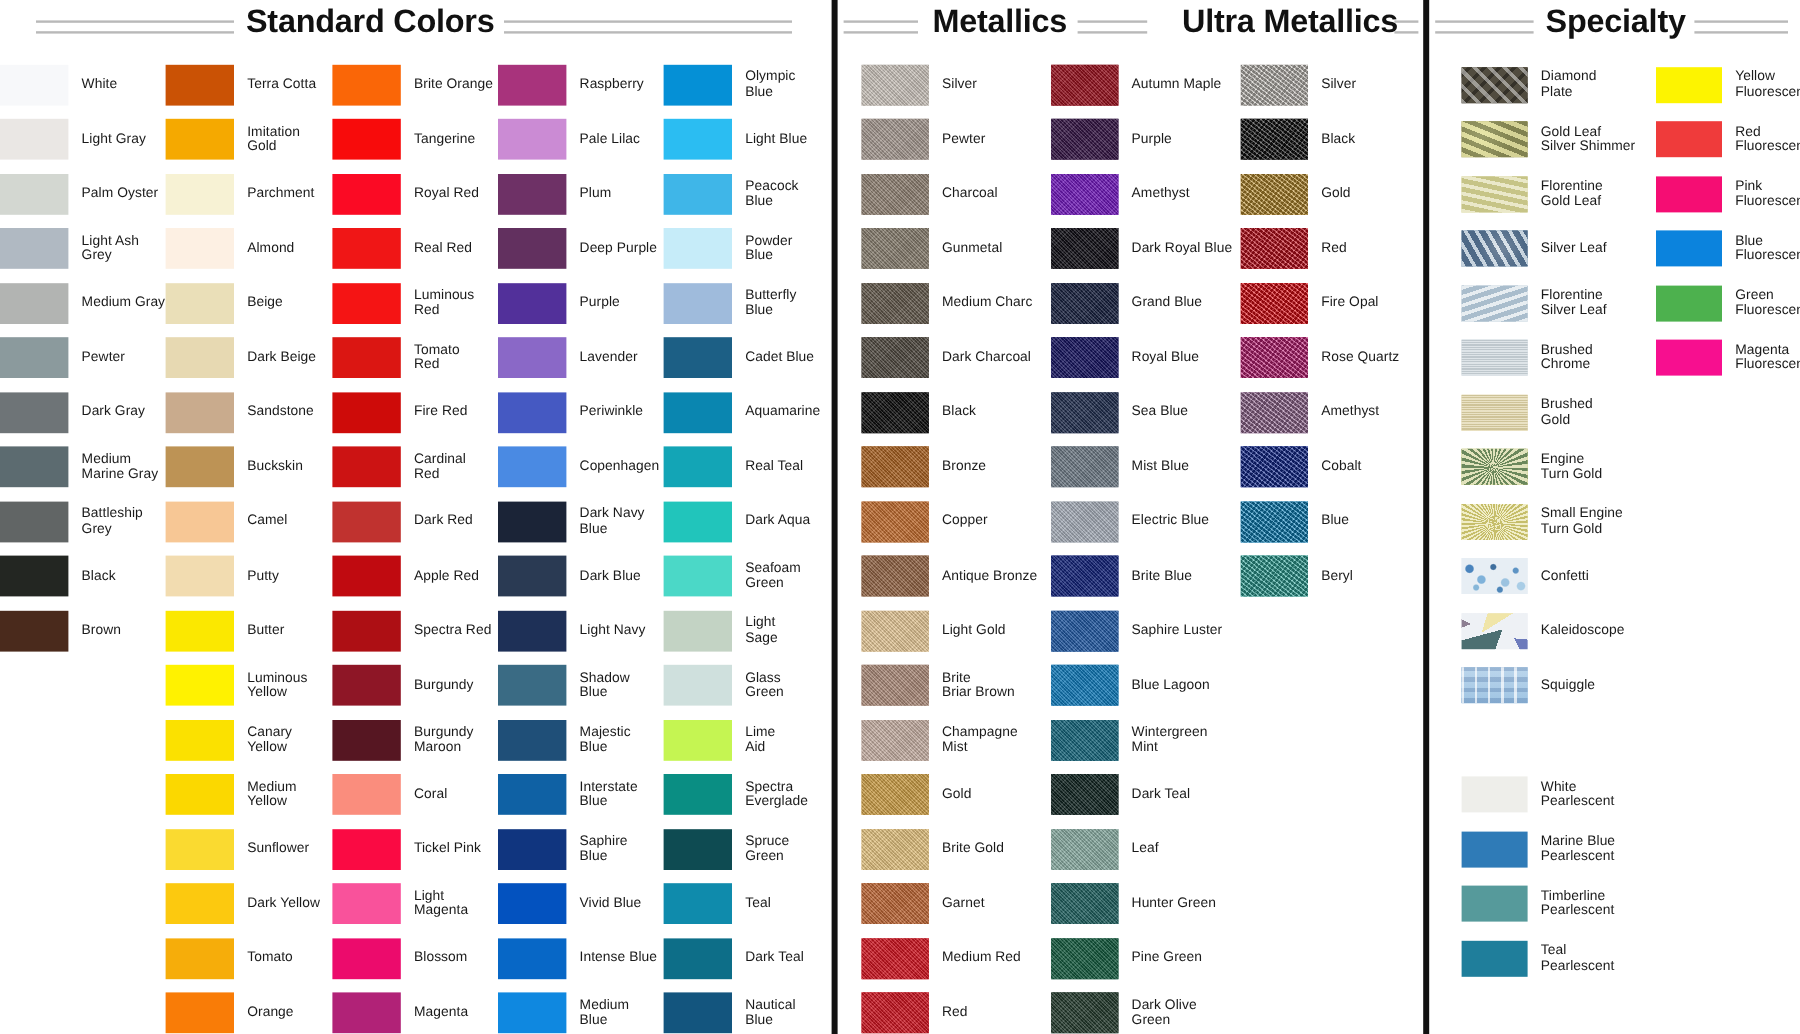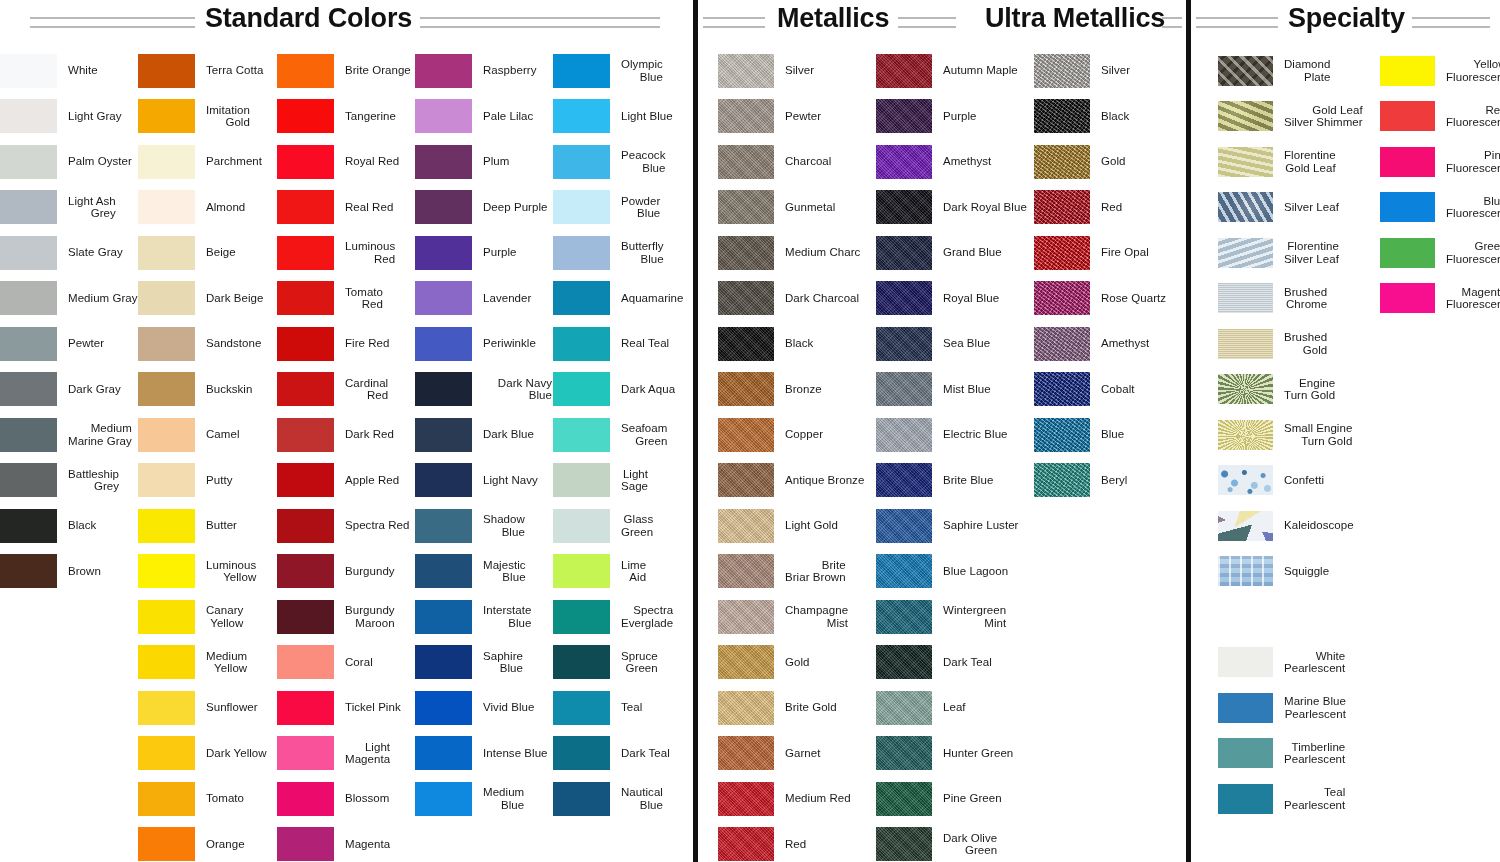--- a/index.html
+++ b/index.html
@@ -4,21 +4,21 @@
 <title>Color Chart</title>
 <style>
   html,body{margin:0;padding:0;}
   body{
     width:1500px;height:862px;
     background:#ffffff;
     font-family:"Liberation Sans", sans-serif;
     overflow:hidden;
     position:relative;
   }
-  #sheet{position:relative;width:1500px;height:862px;text-align:right;}
+  #sheet{position:relative;width:1500px;height:862px;}
 
   
   .sec-title{
     position:absolute;
     font-weight:bold;
     font-size:27px;
     color:#111;
     white-space:nowrap;
     letter-spacing:-0.2px;
   }
@@ -98,24 +98,20 @@
       <div class="row">
         <div class="sw" style="background: rgb(211, 215, 209);"></div>
         <div class="lbl">Palm Oyster</div>
       </div>
       <div class="row">
         <div class="sw" style="background: rgb(176, 185, 194);"></div>
         <div class="lbl">Light Ash
 Grey</div>
       </div>
       <div class="row">
-        <div class="sw" style="background: rgb(195, 200, 204);"></div>
-        <div class="lbl">Slate Gray</div>
-      </div>
-      <div class="row">
         <div class="sw" style="background: rgb(178, 180, 178);"></div>
         <div class="lbl">Medium Gray</div>
       </div>
       <div class="row">
         <div class="sw" style="background: rgb(139, 154, 157);"></div>
         <div class="lbl">Pewter</div>
       </div>
       <div class="row">
         <div class="sw" style="background: rgb(110, 116, 119);"></div>
         <div class="lbl">Dark Gray</div>
@@ -319,20 +315,24 @@
       </div>
       <div class="row">
         <div class="sw" style="background: rgb(138, 104, 199);"></div>
         <div class="lbl">Lavender</div>
       </div>
       <div class="row">
         <div class="sw" style="background: rgb(69, 89, 194);"></div>
         <div class="lbl">Periwinkle</div>
       </div>
       <div class="row">
+        <div class="sw" style="background: rgb(74, 138, 227);"></div>
+        <div class="lbl">Copenhagen</div>
+      </div>
+      <div class="row">
         <div class="sw" style="background: rgb(27, 36, 55);"></div>
         <div class="lbl">Dark Navy Blue</div>
       </div>
       <div class="row">
         <div class="sw" style="background: rgb(42, 58, 83);"></div>
         <div class="lbl">Dark Blue</div>
       </div>
       <div class="row">
         <div class="sw" style="background: rgb(30, 48, 87);"></div>
         <div class="lbl">Light Navy</div>
@@ -388,20 +388,24 @@
       </div>
       <div class="row">
         <div class="sw" style="background: rgb(198, 236, 249);"></div>
         <div class="lbl">Powder
 Blue</div>
       </div>
       <div class="row">
         <div class="sw" style="background: rgb(159, 187, 220);"></div>
         <div class="lbl">Butterfly
 Blue</div>
+      </div>
+      <div class="row">
+        <div class="sw" style="background: rgb(28, 95, 133);"></div>
+        <div class="lbl">Cadet Blue</div>
       </div>
       <div class="row">
         <div class="sw" style="background: rgb(10, 134, 176);"></div>
         <div class="lbl">Aquamarine</div>
       </div>
       <div class="row">
         <div class="sw" style="background: rgb(19, 165, 182);"></div>
         <div class="lbl">Real Teal</div>
       </div>
       <div class="row">

